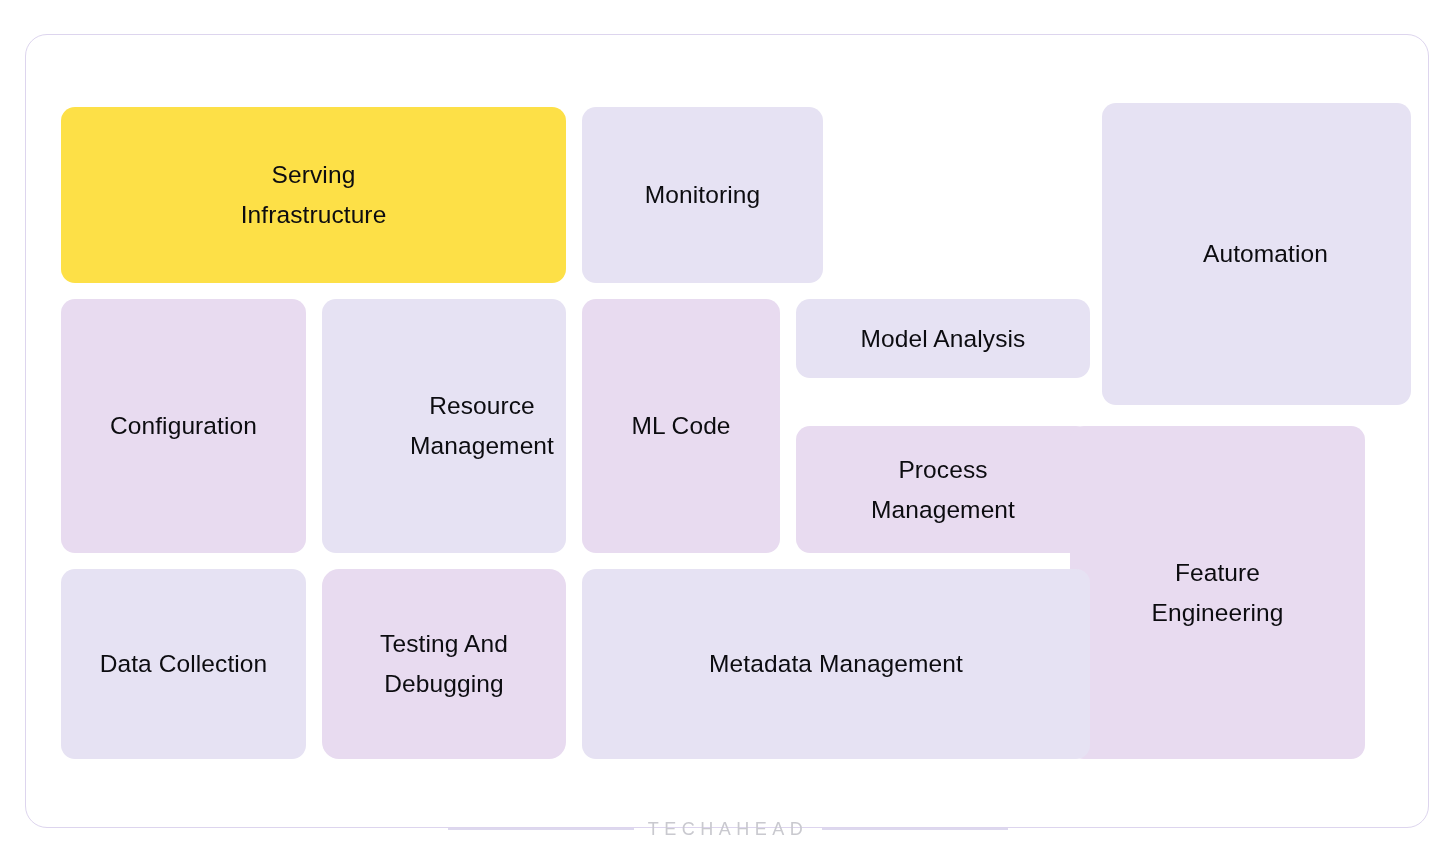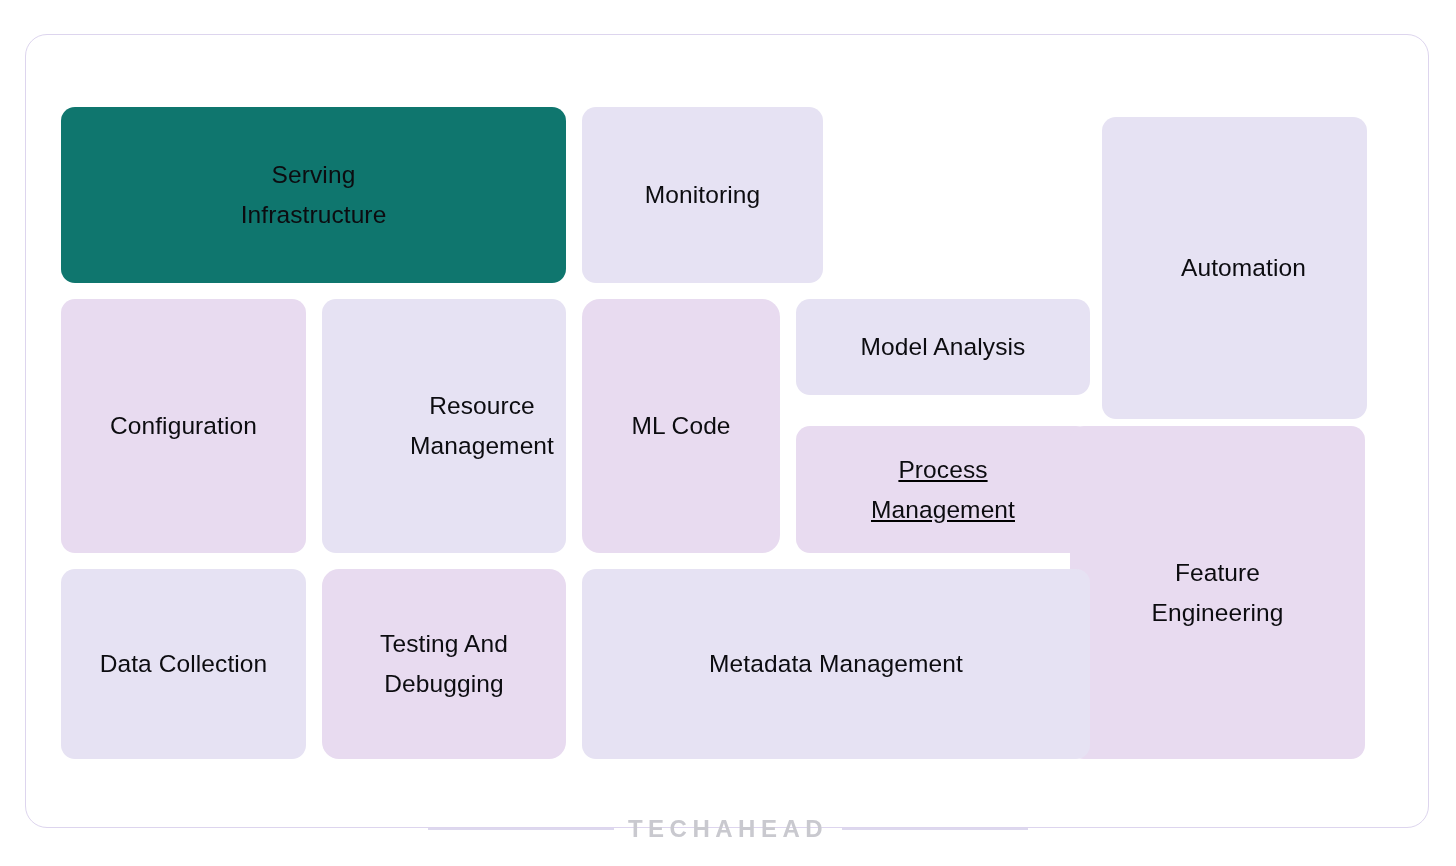--- a/index.html
+++ b/index.html
@@ -59,55 +59,55 @@
     justify-content: center;
     gap: 14px;
   }
   .foot-rule {
     height: 1.6px;
     width: 186px;
     background: #ddd8ee;
   }
   #wordmark {
     font-family: "Liberation Sans", sans-serif;
-    font-size: 24px;
-    font-weight: 700;
+    font-size: 18px;
+    font-weight: 400;
     letter-spacing: 5.5px;
     color: #c9c9cf;
   }
 </style>
 </head>
 <body>
 
 <div id="board">
 
-<div class="card" style="left: 35px; top: 72px; width: 505px; height: 176px; background: #0f766e;">
+<div class="card" style="left: 35px; top: 72px; width: 505px; height: 176px; background: #fde047;">
       <span class="label">Serving
 Infrastructure</span>
     </div>
     <div class="card" style="left: 556px; top: 72px; width: 241px; height: 176px; background: rgb(230, 226, 243);">
       <span class="label">Monitoring</span>
     </div>
-    <div class="card" style="left: 1076px; top: 82px; width: 265px; height: 302px; background: rgb(230, 226, 243); padding-left: 30px;">
+    <div class="card" style="left: 1076px; top: 68px; width: 309px; height: 302px; background: rgb(230, 226, 243); padding-left: 30px;">
       <span class="label">Automation</span>
     </div>
     <div class="card" style="left: 35px; top: 264px; width: 245px; height: 254px; background: rgb(232, 219, 240);">
       <span class="label">Configuration</span>
     </div>
     <div class="card" style="left: 296px; top: 264px; width: 244px; height: 254px; background: rgb(230, 226, 243); justify-content: flex-end;">
       <span class="label">Resource
 Management</span>
     </div>
-    <div class="card" style="left: 556px; top: 264px; width: 198px; height: 254px; background: rgb(232, 219, 240); border-radius: 18px;">
+    <div class="card" style="left: 556px; top: 264px; width: 198px; height: 254px; background: rgb(232, 219, 240);">
       <span class="label">ML Code</span>
     </div>
-    <div class="card" style="left: 770px; top: 264px; width: 294px; height: 96px; background: rgb(230, 226, 243);">
+    <div class="card" style="left: 770px; top: 264px; width: 294px; height: 79px; background: rgb(230, 226, 243);">
       <span class="label">Model Analysis</span>
     </div>
-    <div class="card" style="left: 770px; top: 391px; width: 294px; height: 127px; background: rgb(232, 219, 240); text-decoration: underline;">
+    <div class="card" style="left: 770px; top: 391px; width: 294px; height: 127px; background: rgb(232, 219, 240);">
       <span class="label">Process
 Management</span>
     </div>
     <div class="card" style="left: 1044px; top: 391px; width: 295px; height: 333px; background: rgb(232, 219, 240);">
       <span class="label">Feature
 Engineering</span>
     </div>
     <div class="card" style="left: 35px; top: 534px; width: 245px; height: 190px; background: rgb(230, 226, 243);">
       <span class="label">Data Collection</span>
     </div>

